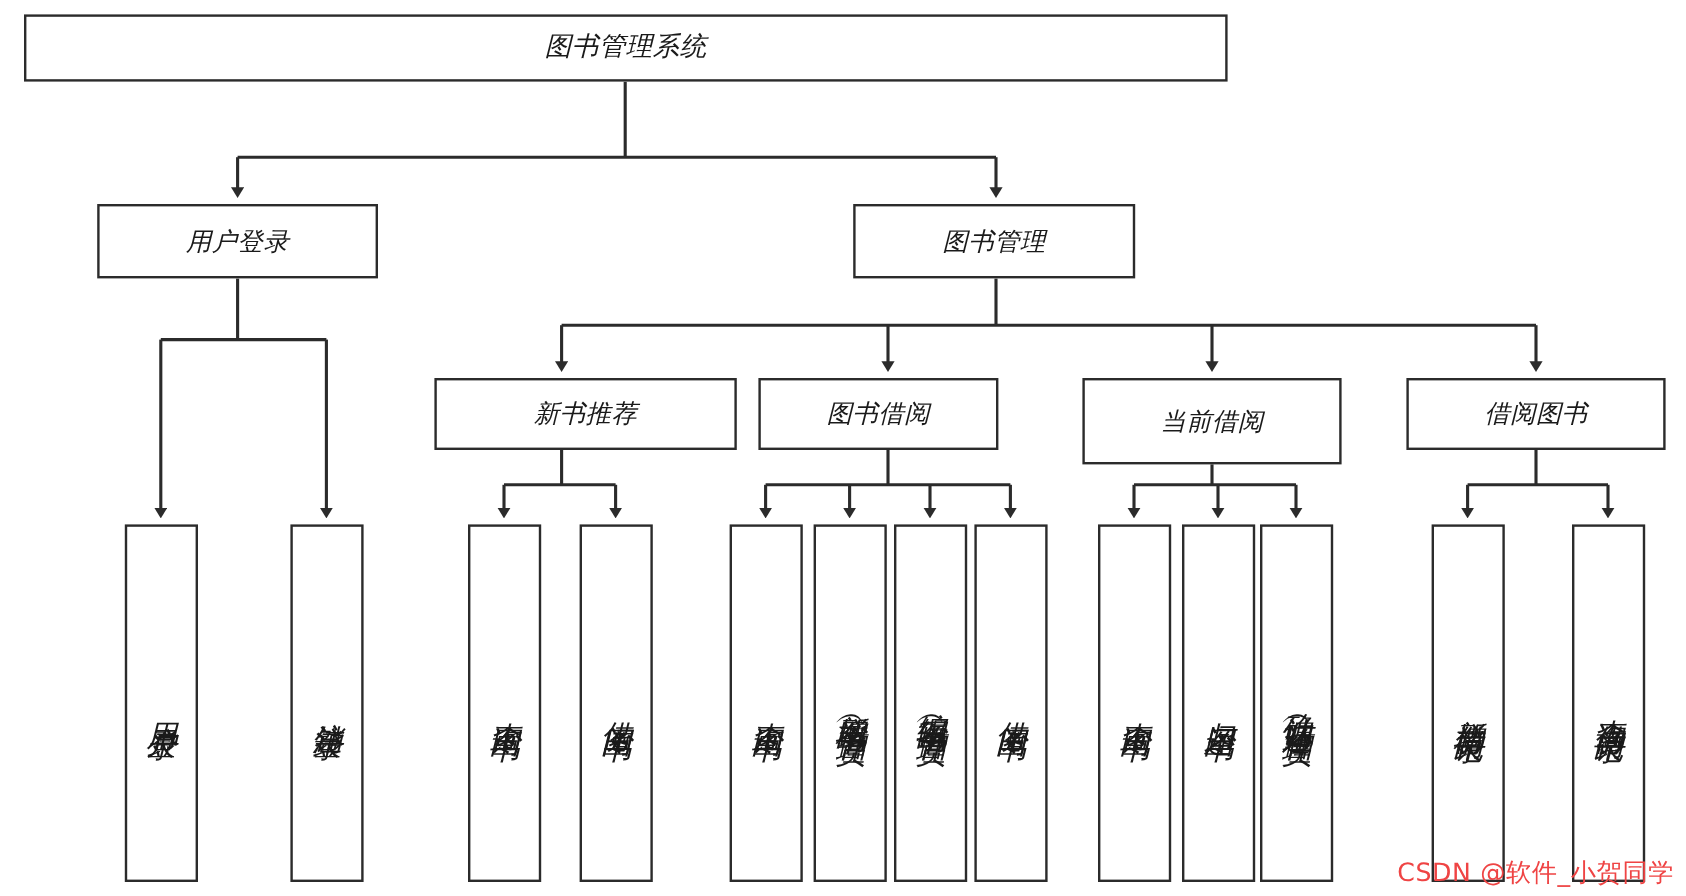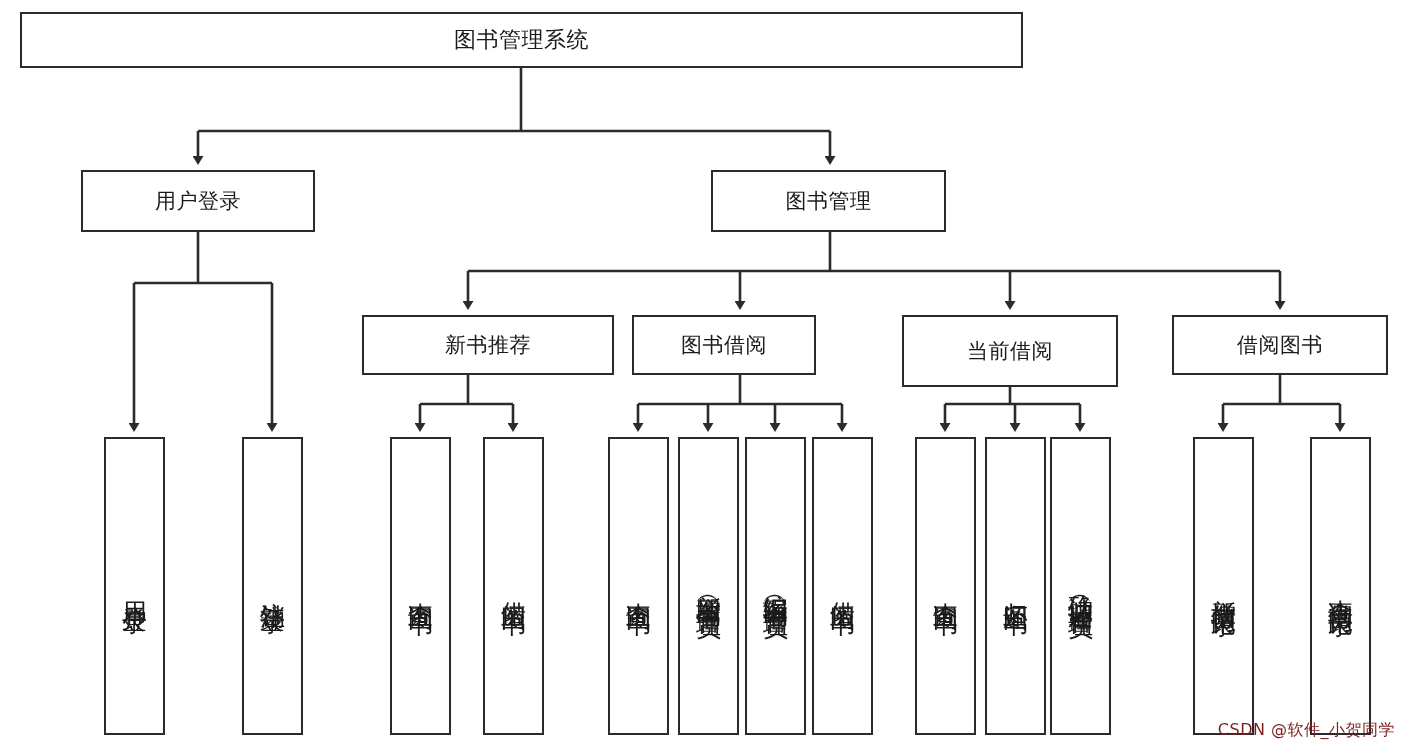--- a/index.html
+++ b/index.html
@@ -32,20 +32,21 @@
     background: #ffffff;
     display: flex;
     align-items: center;
     justify-content: center;
     color: #1a1a1a;
   }
   .node .label {
     display: block;
     text-align: right;
     line-height: 1.18;
+    font-style: italic;
   }
   
   .node.horiz .label {
     font-size: 21px;
     letter-spacing: 0.5px;
     white-space: nowrap;
   }
   .node.root .label {
     font-size: 22px;
   }
@@ -61,22 +62,22 @@
     font-size: 25px;
     line-height: 1.08;
     letter-spacing: 3px;
     white-space: nowrap;
     max-height: 280px;
   }
   #watermark {
     position: absolute;
     right: 10px;
     bottom: 6px;
-    font-size: 16px;
-    color: #7f1d1d;
+    font-size: 21px;
+    color: #ef4444;
     white-space: nowrap;
     letter-spacing: 0.5px;
   }
 </style>
 </head>
 <body>
 
 <div id="canvas">
 
   <svg id="edges" viewBox="0 0 1405 747" xmlns="http://www.w3.org/2000/svg">
@@ -138,21 +139,21 @@
   </div>
 
   <div class="node horiz" style="left:711px; top:170px; width:235px; height:62px;">
     <span class="label">图书管理</span>
   </div>
 
   <div class="node horiz" style="left:362px; top:315px; width:252px; height:60px;">
     <span class="label">新书推荐</span>
   </div>
 
-  <div class="node horiz" style="left:632px; top:315px; width:184px; height:60px;">
+  <div class="node horiz" style="left:632px; top:315px; width:200px; height:60px;">
     <span class="label">图书借阅</span>
   </div>
 
   <div class="node horiz" style="left:902px; top:315px; width:216px; height:72px;">
     <span class="label">当前借阅</span>
   </div>
 
   <div class="node horiz" style="left:1172px; top:315px; width:216px; height:60px;">
     <span class="label">借阅图书</span>
   </div>

